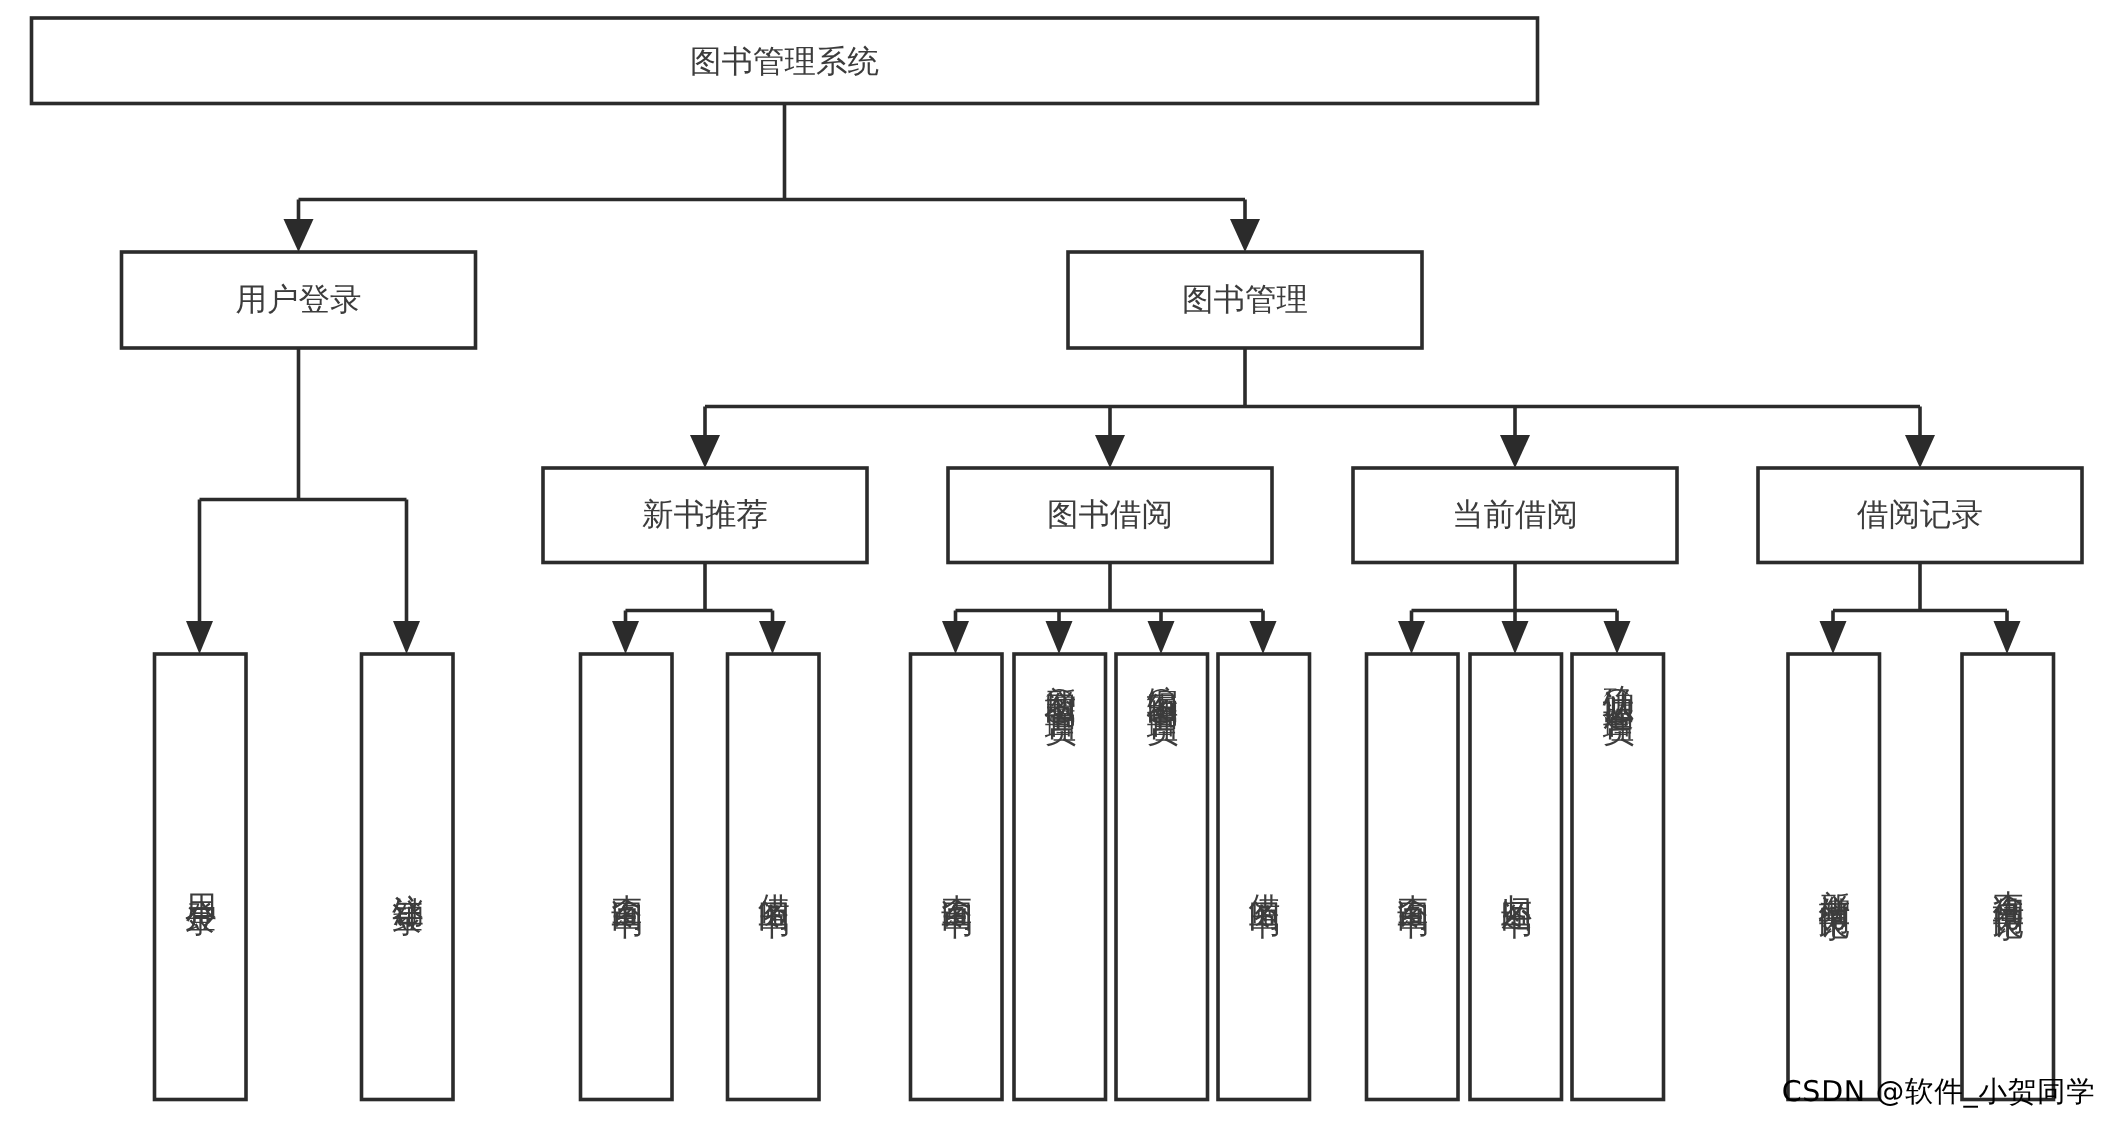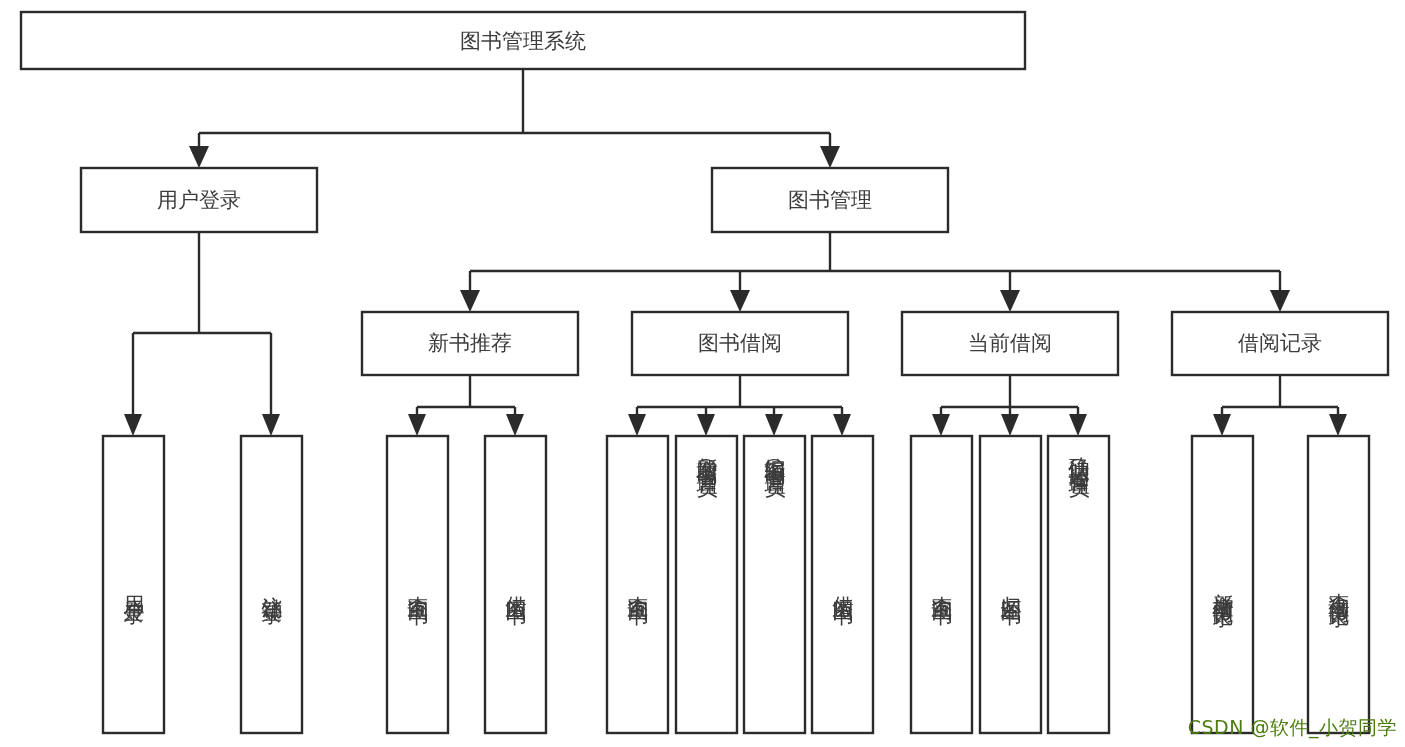--- a/index.html
+++ b/index.html
@@ -66,21 +66,21 @@
     pointer-events: none;
   }
   .vlabel-wrap.center { align-items: center; }
   .vlabel-wrap.top { align-items: flex-start; }
   .watermark {
     position: absolute;
     right: 8px;
     bottom: 6px;
     font-family: "DejaVu Sans", "Liberation Sans", sans-serif;
     font-size: 19px;
-    color: #4d7c0f;
+    color: #000000;
     white-space: nowrap;
     letter-spacing: 0.5px;
   }
 </style>
 </head>
 <body>
 
 <div id="diagram-root">
 
   <svg class="diagram-canvas" viewBox="0 0 1405 747">

